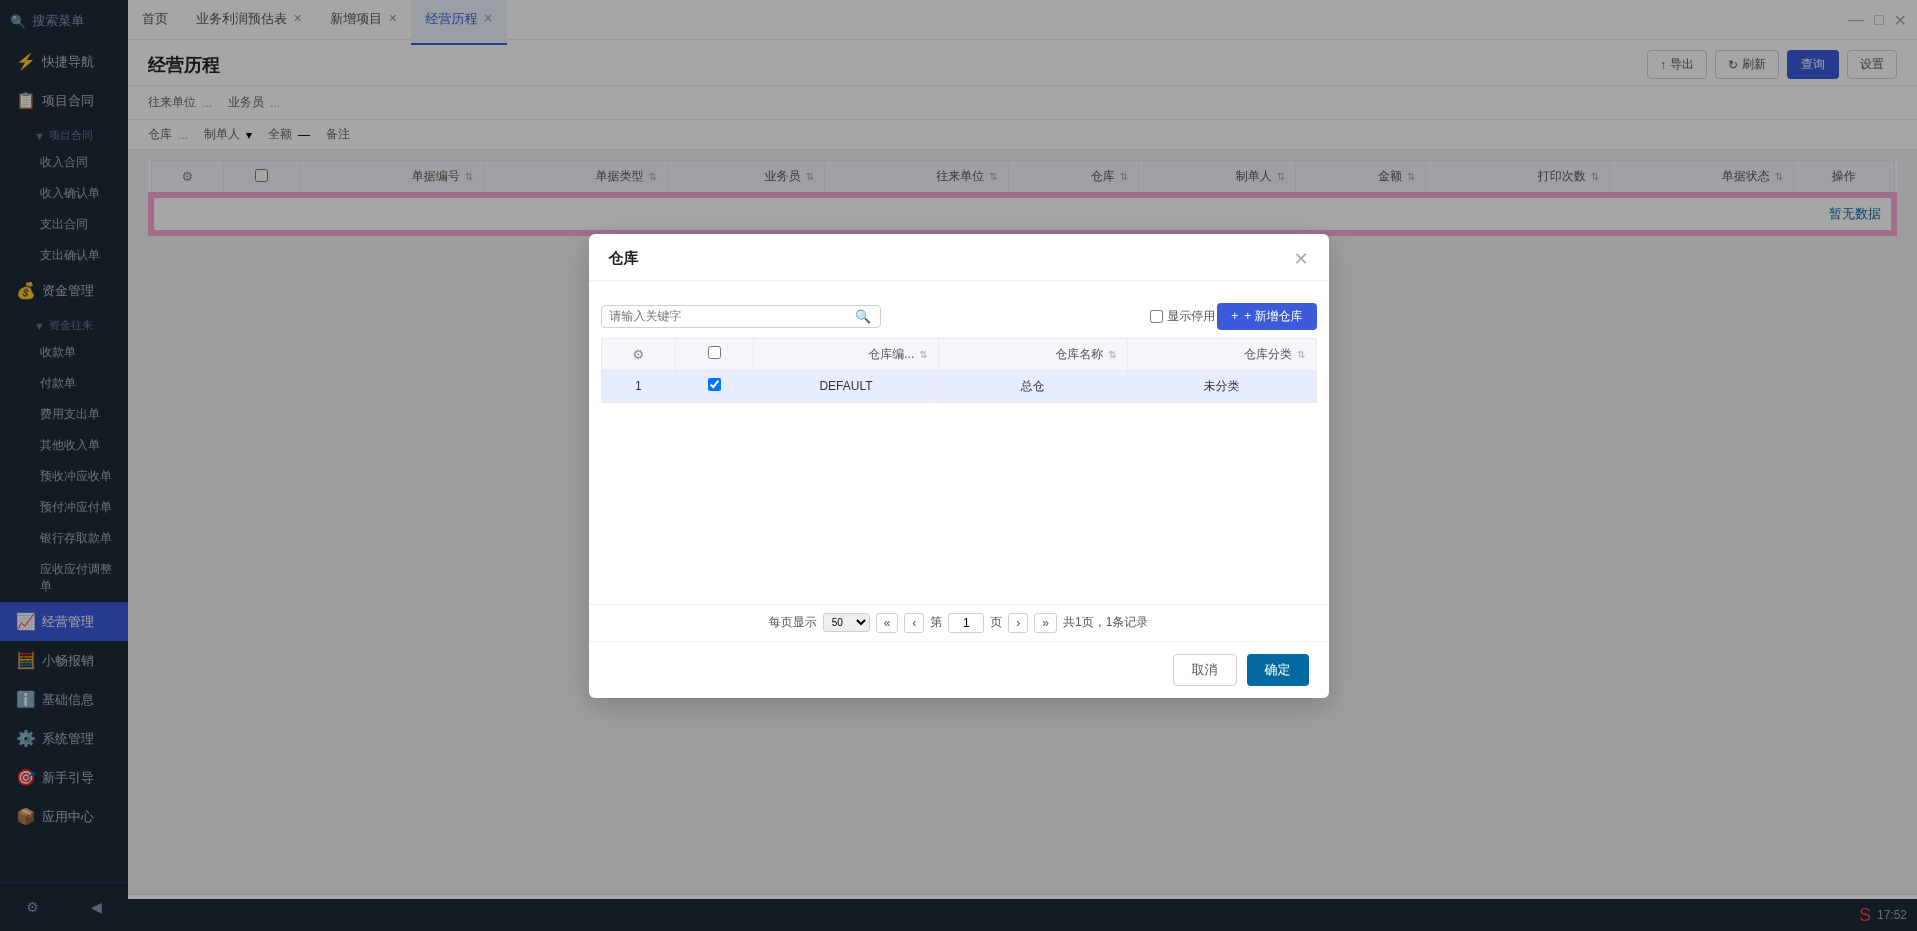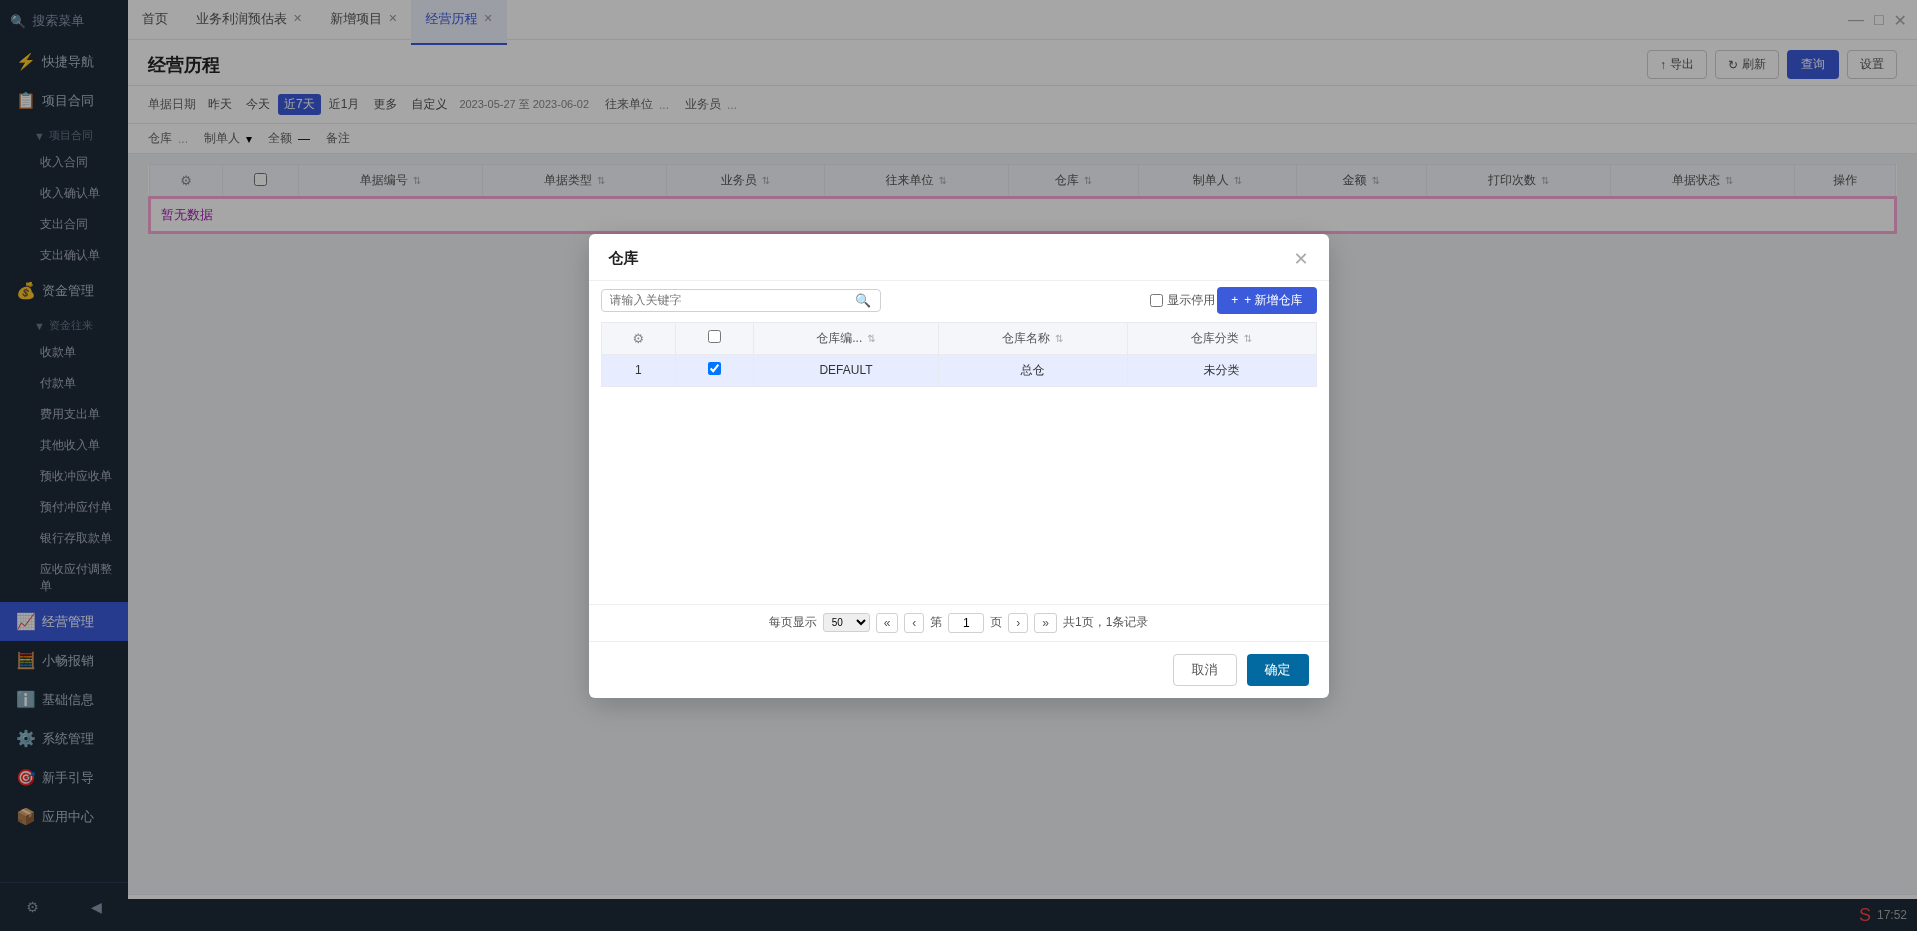--- a/index.html
+++ b/index.html
@@ -95,21 +95,21 @@
       flex: 1; overflow: auto; padding: 10px 20px; position: relative;
     }
 
     
     .data-table { width: 100%; border-collapse: collapse; font-size: 12px; background: #fff; }
     .data-table th {
       background: #f5f6fa; border: 1px solid #e8eaf0; padding: 7px 10px;
       color: #555; font-weight: 500; text-align: center; white-space: nowrap;
     }
     .data-table td {
-      border: 3px solid #f9a8d4; padding: 7px 10px; color: #a21caf; text-align: left;
+      border: 6px solid #f9a8d4; padding: 7px 10px; color: #0369a1; text-align: right;
     }
 
     
     .bottom-bar {
       background: #fff; border-top: 1px solid #e8eaf0;
       padding: 8px 20px; display: flex; align-items: center; justify-content: space-between;
       font-size: 12px; color: #555;
     }
     .pagination { display: flex; align-items: center; gap: 6px; }
     .page-btn {
@@ -148,21 +148,21 @@
     }
     .cat-item {
       display: flex; align-items: center; justify-content: space-between;
       padding: 8px 14px; font-size: 13px; cursor: pointer; color: #444;
     }
     .cat-item.active { color: #3b5bdb; background: #eef0ff; }
     .cat-item .cat-toggle { color: #aaa; font-size: 11px; }
     .modal-left-wrap { position: relative; }
 
     
-    .modal-right { flex: 1; display: flex; flex-direction: column; padding: 6px 0 0 0; }
+    .modal-right { flex: 1; display: flex; flex-direction: column; padding: 22px 0 0 0; }
     .modal-toolbar {
       display: flex; align-items: center; justify-content: space-between;
       padding: 0 12px 8px 12px;
     }
     .search-box {
       display: flex; align-items: center; border: 1px solid #d0d0d0; border-radius: 4px;
       padding: 3px 8px; gap: 6px; flex: 1; max-width: 280px;
     }
     .search-input {
       border: none; outline: none; font-size: 12px; color: #333;
@@ -237,21 +237,21 @@
       position: fixed; bottom: 0; left: 0; right: 0; height: 32px;
       background: #1e2a3a; display: flex; align-items: center;
       justify-content: flex-end; padding: 0 10px;
     }
 
     .no-data { text-align: center; color: #aaa; padding: 40px; font-size: 13px; }
 
     .sort-icon { font-size: 10px; color: #aaa; margin-left: 3px; }
 
     .gear-icon { color: #888; font-size: 13px; cursor: pointer; }
-    .col-sort { display: flex; align-items: center; justify-content: center; gap: 2px; }
+    .col-sort { display: flex; align-items: center; justify-content: flex-end; gap: 2px; }
   </style>
 </head>
 <body>
 
 <div class="sidebar">
   <div class="sidebar-search">
     <span>🔍</span>
     <span>搜索菜单</span>
   </div>
   <div class="sidebar-item">
@@ -361,32 +361,20 @@
       <button class="btn-primary">
         <span>查询</span>
       </button>
       <button class="btn-outline">
         <span>设置</span>
       </button>
     </div>
   </div>
 
   <div class="filter-bar">
-    <div class="filter-group">
-      <span class="filter-label">单据日期</span>
-      <div class="date-tabs">
-        <span class="date-tab">昨天</span>
-        <span class="date-tab">今天</span>
-        <span class="date-tab active">近7天</span>
-        <span class="date-tab">近1月</span>
-        <span class="date-tab">更多</span>
-        <span class="date-tab">自定义</span>
-      </div>
-      <span class="date-range">2023-05-27 至 2023-06-02</span>
-    </div>
     <div class="filter-group">
       <span class="filter-label">往来单位</span>
       <span class="filter-ellipsis">...</span>
     </div>
     <div class="filter-group">
       <span class="filter-label">业务员</span>
       <span class="filter-ellipsis">...</span>
     </div>
   </div>
 

